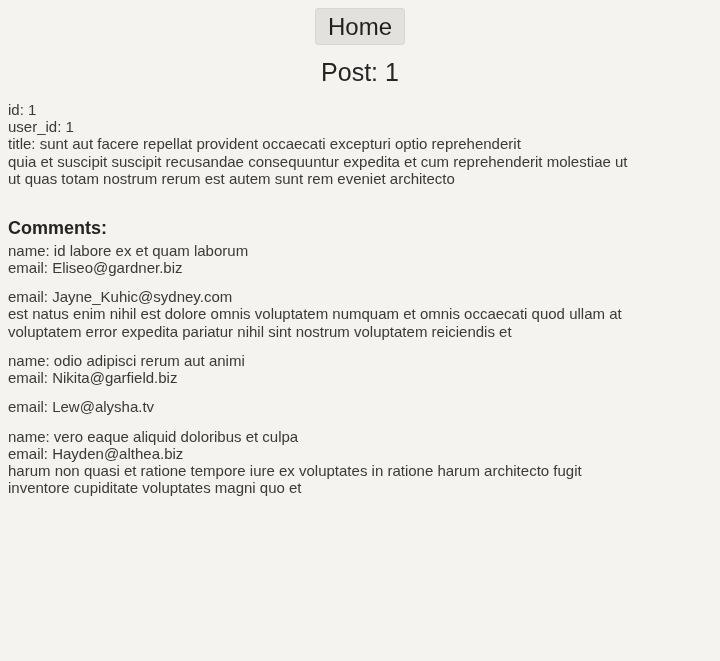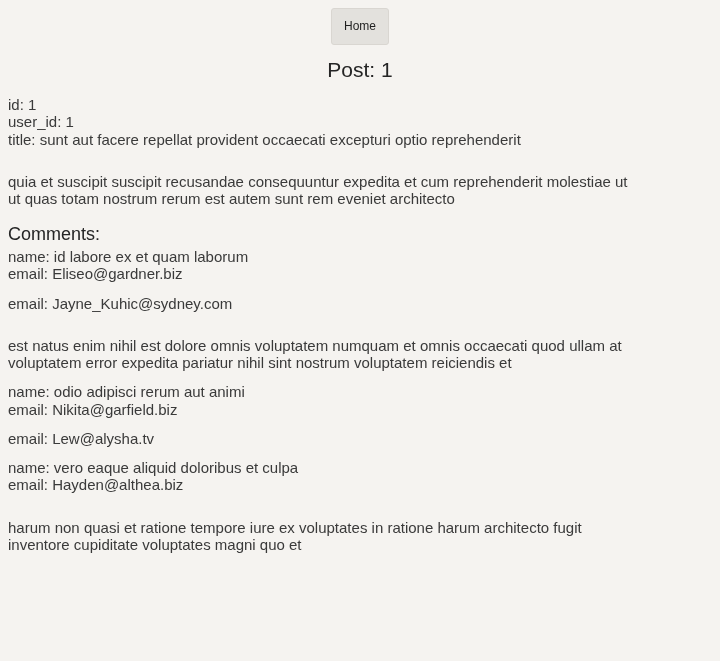--- a/index.html
+++ b/index.html
@@ -15,45 +15,45 @@
     margin: 8px;
     background: var(--page-bg);
     color: var(--text-color);
     font-family: "Liberation Sans", sans-serif;
     font-size: 15px;
     line-height: 1.15;
   }
   .nav { text-align: center; }
   .home-btn {
     font-family: inherit;
-    font-size: 12px;
+    font-size: 24px;
     line-height: 23px;
     padding: 6px 12px;
     color: #1f1f1f;
     background: var(--button-bg);
     border: 1px solid var(--button-border);
     border-radius: 3px;
     cursor: pointer;
   }
   .post-heading {
-    font-size: 21px;
+    font-size: 25px;
     font-weight: 400;
     color: var(--heading-color);
     text-align: center;
     margin: 13px 0 10px;
   }
   .post-info { margin: 14px 0 0; }
   .comments-heading {
     font-size: 18px;
-    font-weight: 400;
+    font-weight: 700;
     color: var(--heading-color);
-    margin: 17px 0 3px;
+    margin: 31px 0 3px;
   }
   .comment { margin: 0 0 12px; }
-  .pre { white-space: pre-line; margin-top: 25px; }
+  .pre { white-space: pre-line; }
 </style>
 </head>
 <body>
 
 <div class="nav">
   <button class="home-btn">Home</button>
 </div>
 
 <h1 class="post-heading">Post: 1</h1>
 

